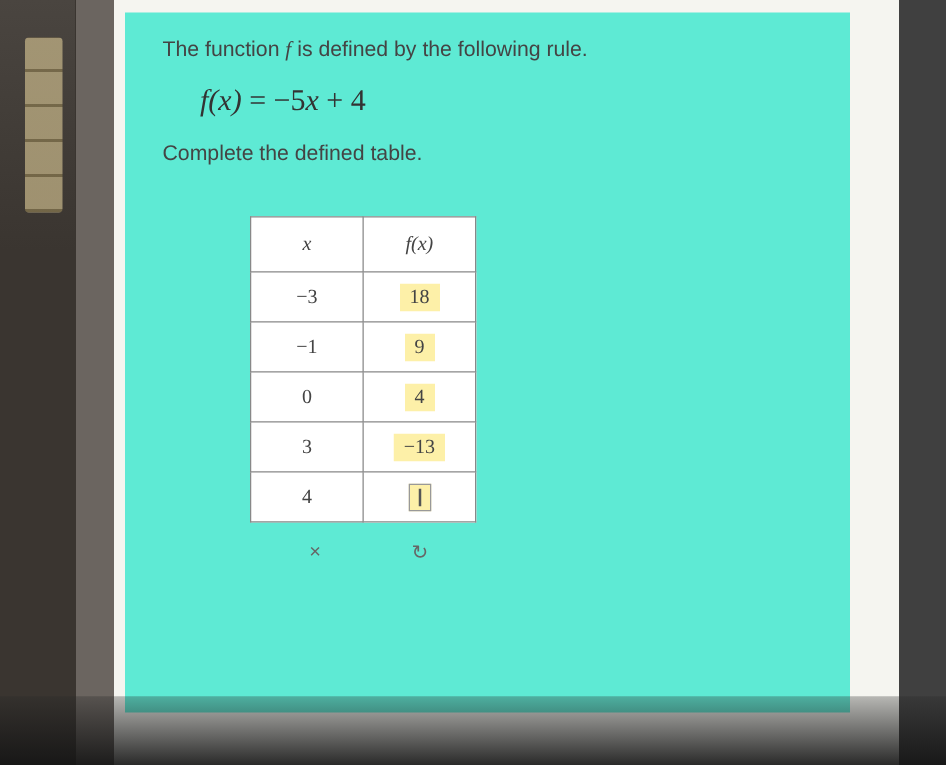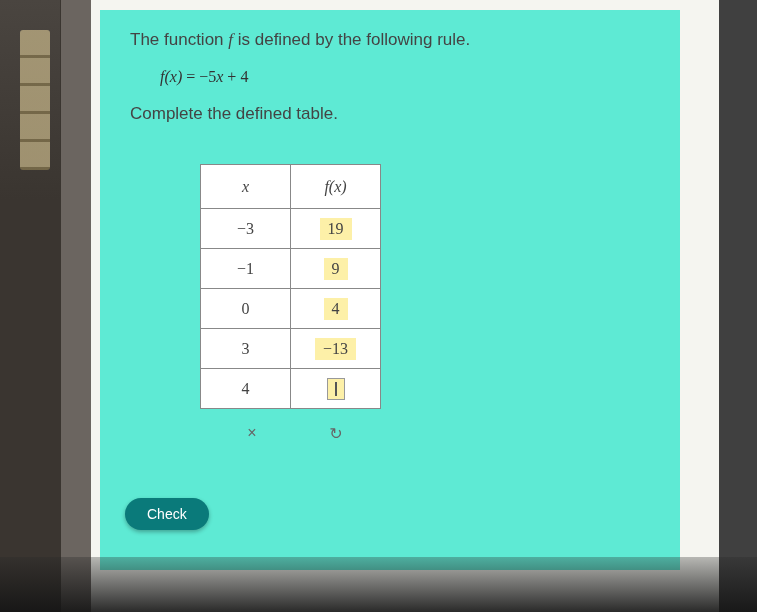--- a/index.html
+++ b/index.html
@@ -24,21 +24,21 @@
       color: #444;
       font-size: 17px;
       margin-bottom: 18px;
     }
     .intro-text .func-f {
       font-style: italic;
       font-family: 'Times New Roman', serif;
     }
     .equation {
       font-family: 'Times New Roman', serif;
-      font-size: 16px;
+      font-size: 24px;
       color: #333;
       margin: 0 0 18px 30px;
     }
     .equation .fx { font-style: italic; }
     .instruction {
       color: #444;
       font-size: 17px;
       margin-bottom: 40px;
     }
     .table-wrap {
@@ -168,21 +168,21 @@
 
   <div class="table-wrap">
     <table class="function-table">
       <tbody>
           <tr>
         <th>x</th>
         <th>f(x)</th>
       </tr>
       <tr>
         <td>−3</td>
-        <td class="answer-cell"><span>19</span></td>
+        <td class="answer-cell"><span>18</span></td>
       </tr>
       <tr>
         <td>−1</td>
         <td class="answer-cell"><span>9</span></td>
       </tr>
       <tr>
         <td>0</td>
         <td class="answer-cell"><span>4</span></td>
       </tr>
       <tr>
@@ -199,16 +199,15 @@
 
   <div class="toolbar">
     <div class="tool-btn">
       <span>×</span>
     </div>
     <div class="tool-btn">
       <span>↻</span>
     </div>
   </div>
 
-  <button class="check-btn">Check</button>
 </div>
 
 <div class="bottom-shadow"></div>
 
 </body></html>

